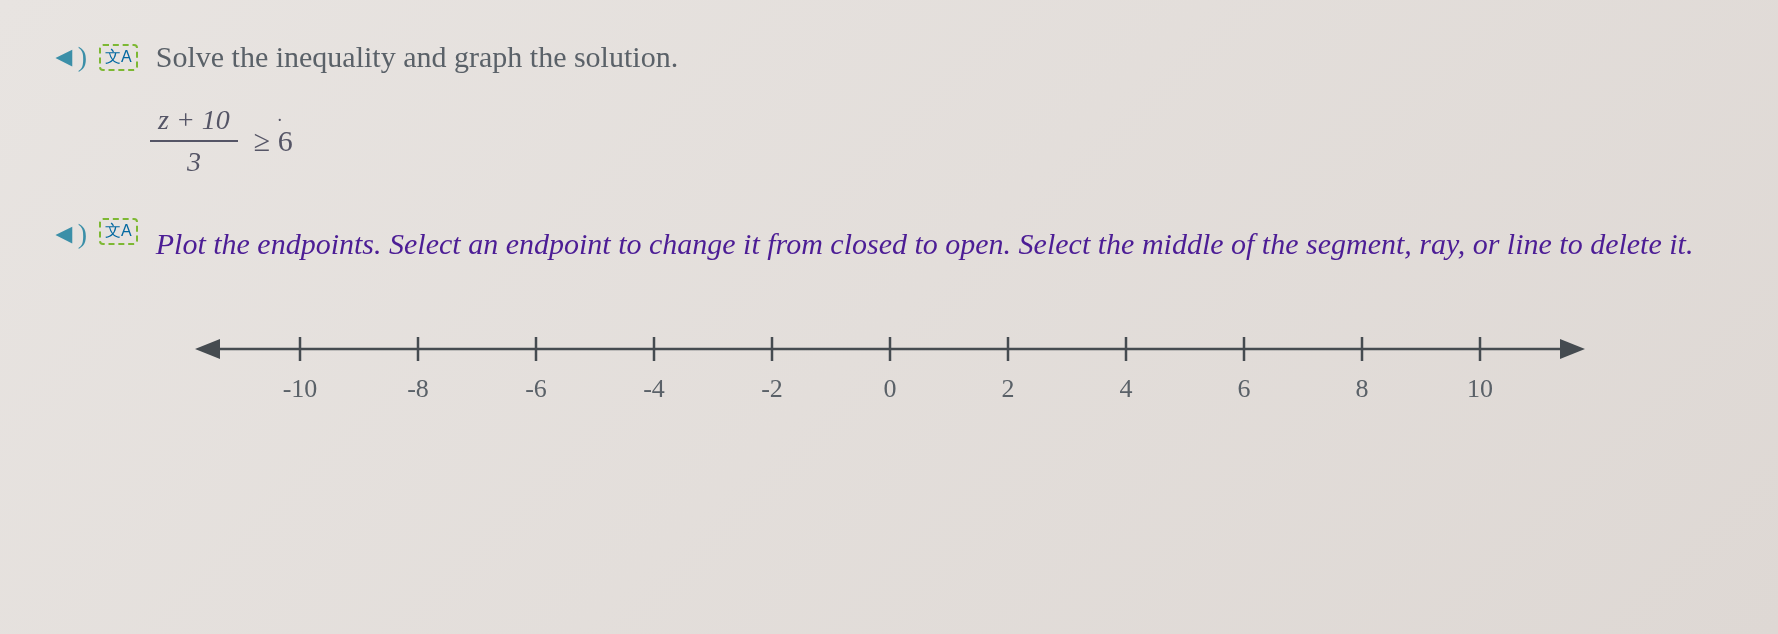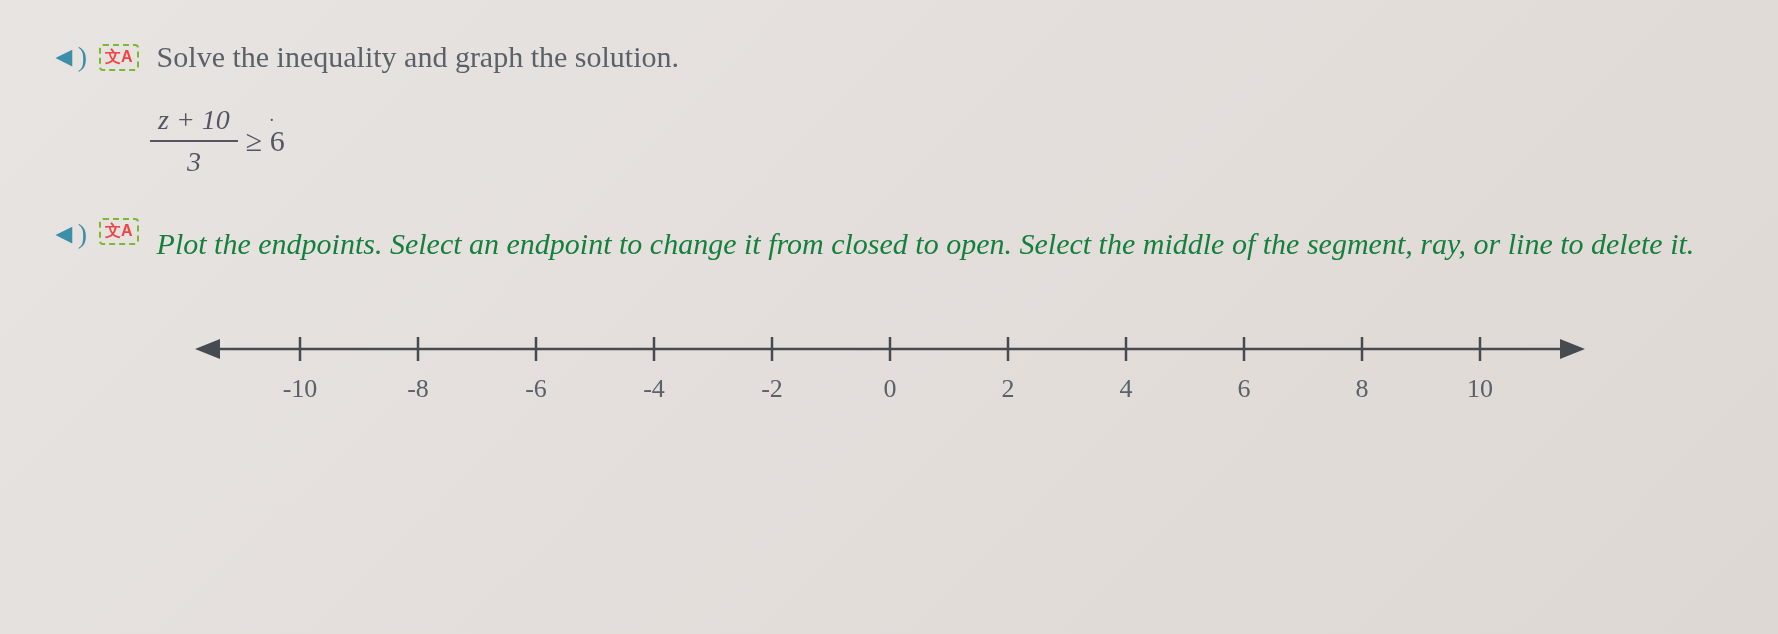--- a/index.html
+++ b/index.html
@@ -19,24 +19,24 @@
       display: flex;
       align-items: center;
       margin-bottom: 30px;
     }
     .speaker-icon {
       color: #3b8fa8;
       font-size: 28px;
       margin-right: 12px;
     }
     .translate-icon {
-      color: #ef4444;
+      color: #0369a1;
       font-size: 22px;
       margin-right: 18px;
-      font-weight: bold;
+      font-weight: normal;
       border: 2px dashed #7db833;
       padding: 1px 4px;
       border-radius: 4px;
       font-family: Arial, sans-serif;
       font-size: 16px;
     }
     .instruction-text {
       font-size: 30px;
       color: #5a6168;
       font-family: Liberation Serif, serif;
@@ -48,21 +48,21 @@
       font-style: italic;
       font-family: Georgia, serif;
       display: flex;
       align-items: center;
     }
     .fraction {
       display: inline-flex;
       flex-direction: column;
       align-items: center;
       font-style: italic;
-      margin-right: 8px;
+      margin-right: 16px;
     }
     .numerator {
       border-bottom: 2px solid #556;
       padding: 0 8px 4px 8px;
       font-size: 28px;
     }
     .denominator {
       padding-top: 4px;
       font-size: 28px;
     }
@@ -77,21 +77,21 @@
       right: 10px;
       font-size: 18px;
     }
     .instruction-line2 {
       display: flex;
       align-items: flex-start;
       margin-bottom: 10px;
     }
     .instruction-multiline {
       font-size: 30px;
-      color: #15803d;
+      color: #4c1d95;
       font-style: italic;
       line-height: 1.7;
       font-family: Georgia, serif;
     }
     .numberline-container {
       margin: 50px 0 0 140px;
       width: 1400px;
       position: relative;
       cursor: pointer;
     }

